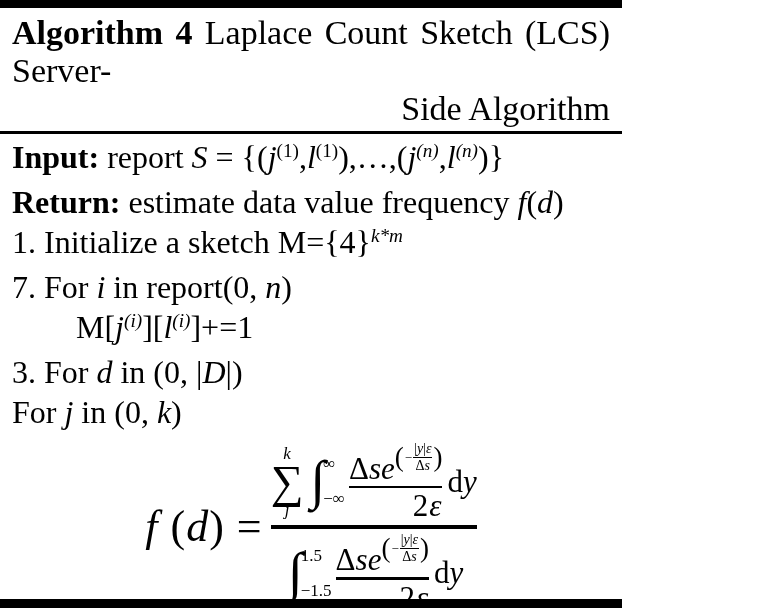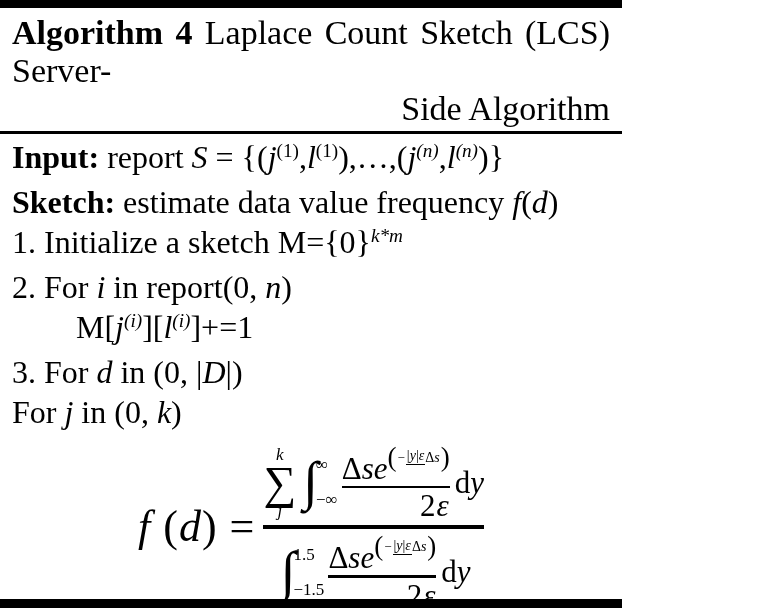--- a/index.html
+++ b/index.html
@@ -50,21 +50,21 @@
             height:52px;font-size:17px;line-height:1;margin-left:-2px;}
 
   .lapfrac{display:inline-flex;flex-direction:column;align-items:flex-end;margin:0 2px;}
   .lap-num{display:inline-block;}
   .lap-bar{align-self:stretch;height:2.5px;background:#000000;margin:2px 0;}
   .lap-den{letter-spacing:1px;}
 
   .exp{display:inline-flex;align-items:center;font-size:14px;vertical-align:13px;line-height:1;}
   .exp-paren{font-size:27px;font-weight:400;line-height:1;}
   .exp-minus{font-size:13px;margin:0 0 0 1px;}
-  .exp-frac{display:inline-flex;flex-direction:row;align-items:center;margin:0 1px;}
+  .exp-frac{display:inline-flex;flex-direction:column;align-items:center;margin:0 1px;}
   .exp-num{border-bottom:1px solid #000000;padding:0 1px 1px 1px;font-style:italic;}
   .exp-den{padding-top:1px;font-style:italic;}
 
   .dy{margin-left:3px;}
 </style>
 </head>
 <body>
 
 <div class="page">
 
@@ -74,25 +74,25 @@
     <div class="title-l1"><span class="seg-b">Algorithm 4</span><span class="seg-r"> Laplace Count Sketch (LCS) Server-</span></div>
     <div class="title-l2">Side Algorithm</div>
   </div>
 
   <hr class="rule">
 
   <div class="algo-body">
 
     <div class="line"><span class="seg-b">Input:</span><span class="seg-r"> report </span><span class="seg-i">S</span><span class="seg-r"> = {(</span><span class="seg-i">j</span><span class="seg-sup">(1)</span><span class="seg-r">,</span><span class="seg-i">l</span><span class="seg-sup">(1)</span><span class="seg-r">),…,(</span><span class="seg-i">j</span><span class="seg-supi">(n)</span><span class="seg-r">,</span><span class="seg-i">l</span><span class="seg-supi">(n)</span><span class="seg-r">)}</span></div>
 
-    <div class="line"><span class="seg-b">Sketch:</span><span class="seg-r"> estimate data value frequency </span><span class="seg-i">f</span><span class="seg-r">(</span><span class="seg-i">d</span><span class="seg-r">)</span></div>
+    <div class="line"><span class="seg-b">Return:</span><span class="seg-r"> estimate data value frequency </span><span class="seg-i">f</span><span class="seg-r">(</span><span class="seg-i">d</span><span class="seg-r">)</span></div>
 
-    <div class="line"><span class="seg-r">1. Initialize a sketch M={0}</span><span class="seg-supi">k*m</span></div>
+    <div class="line"><span class="seg-r">1. Initialize a sketch M={4}</span><span class="seg-supi">k*m</span></div>
 
-    <div class="line"><span class="seg-r">2. For </span><span class="seg-i">i</span><span class="seg-r"> in report(0, </span><span class="seg-i">n</span><span class="seg-r">)</span></div>
+    <div class="line"><span class="seg-r">7. For </span><span class="seg-i">i</span><span class="seg-r"> in report(0, </span><span class="seg-i">n</span><span class="seg-r">)</span></div>
 
     <div class="line indent1"><span class="seg-r">M[</span><span class="seg-i">j</span><span class="seg-supi">(i)</span><span class="seg-r">][</span><span class="seg-i">l</span><span class="seg-supi">(i)</span><span class="seg-r">]+=1</span></div>
 
     <div class="line"><span class="seg-r">3. For </span><span class="seg-i">d</span><span class="seg-r"> in (0, |</span><span class="seg-i">D</span><span class="seg-r">|)</span></div>
 
     <div class="line indent2"><span class="seg-r">For </span><span class="seg-i">j</span><span class="seg-r"> in (0, </span><span class="seg-i">k</span><span class="seg-r">)</span></div>
 
     <div class="formula">
 
       <span class="lhs"><span class="seg-i">f</span><span class="seg-r"> (</span><span class="seg-i">d</span><span class="seg-r">) = </span></span>

